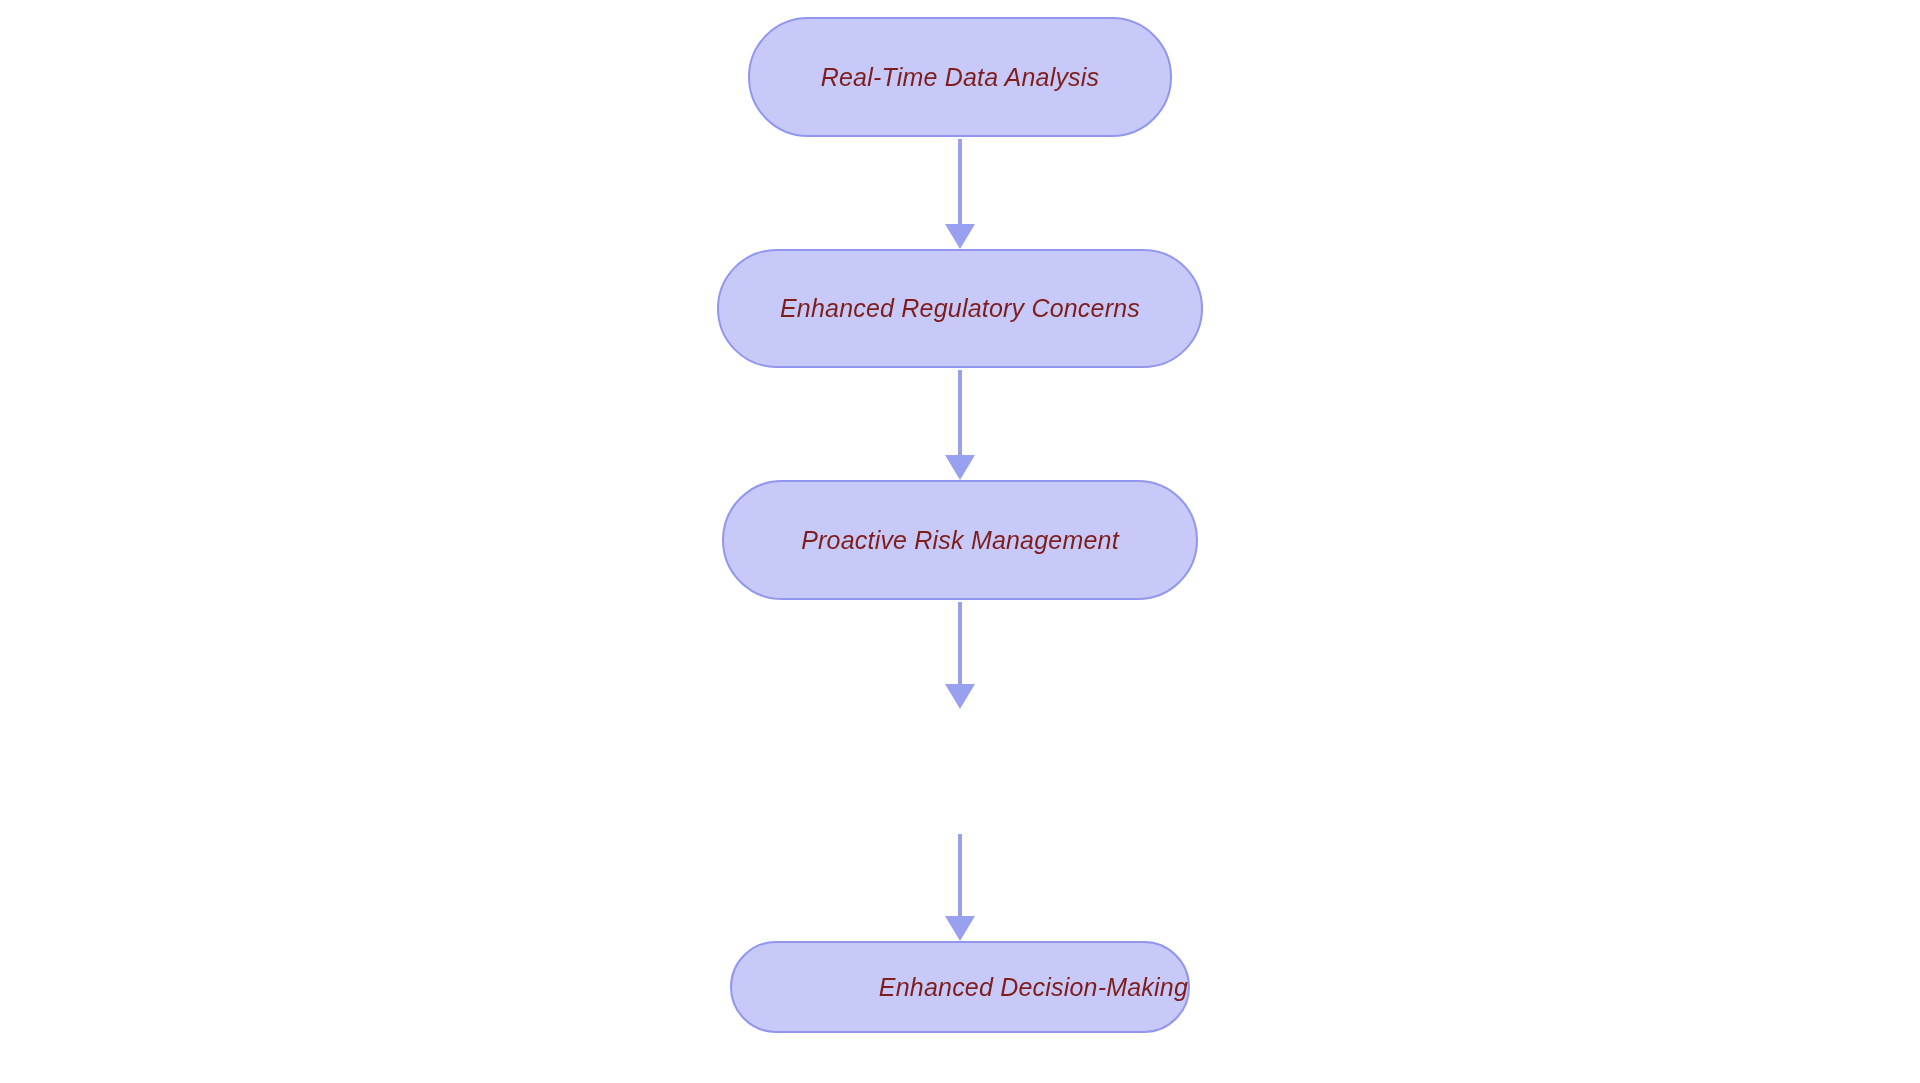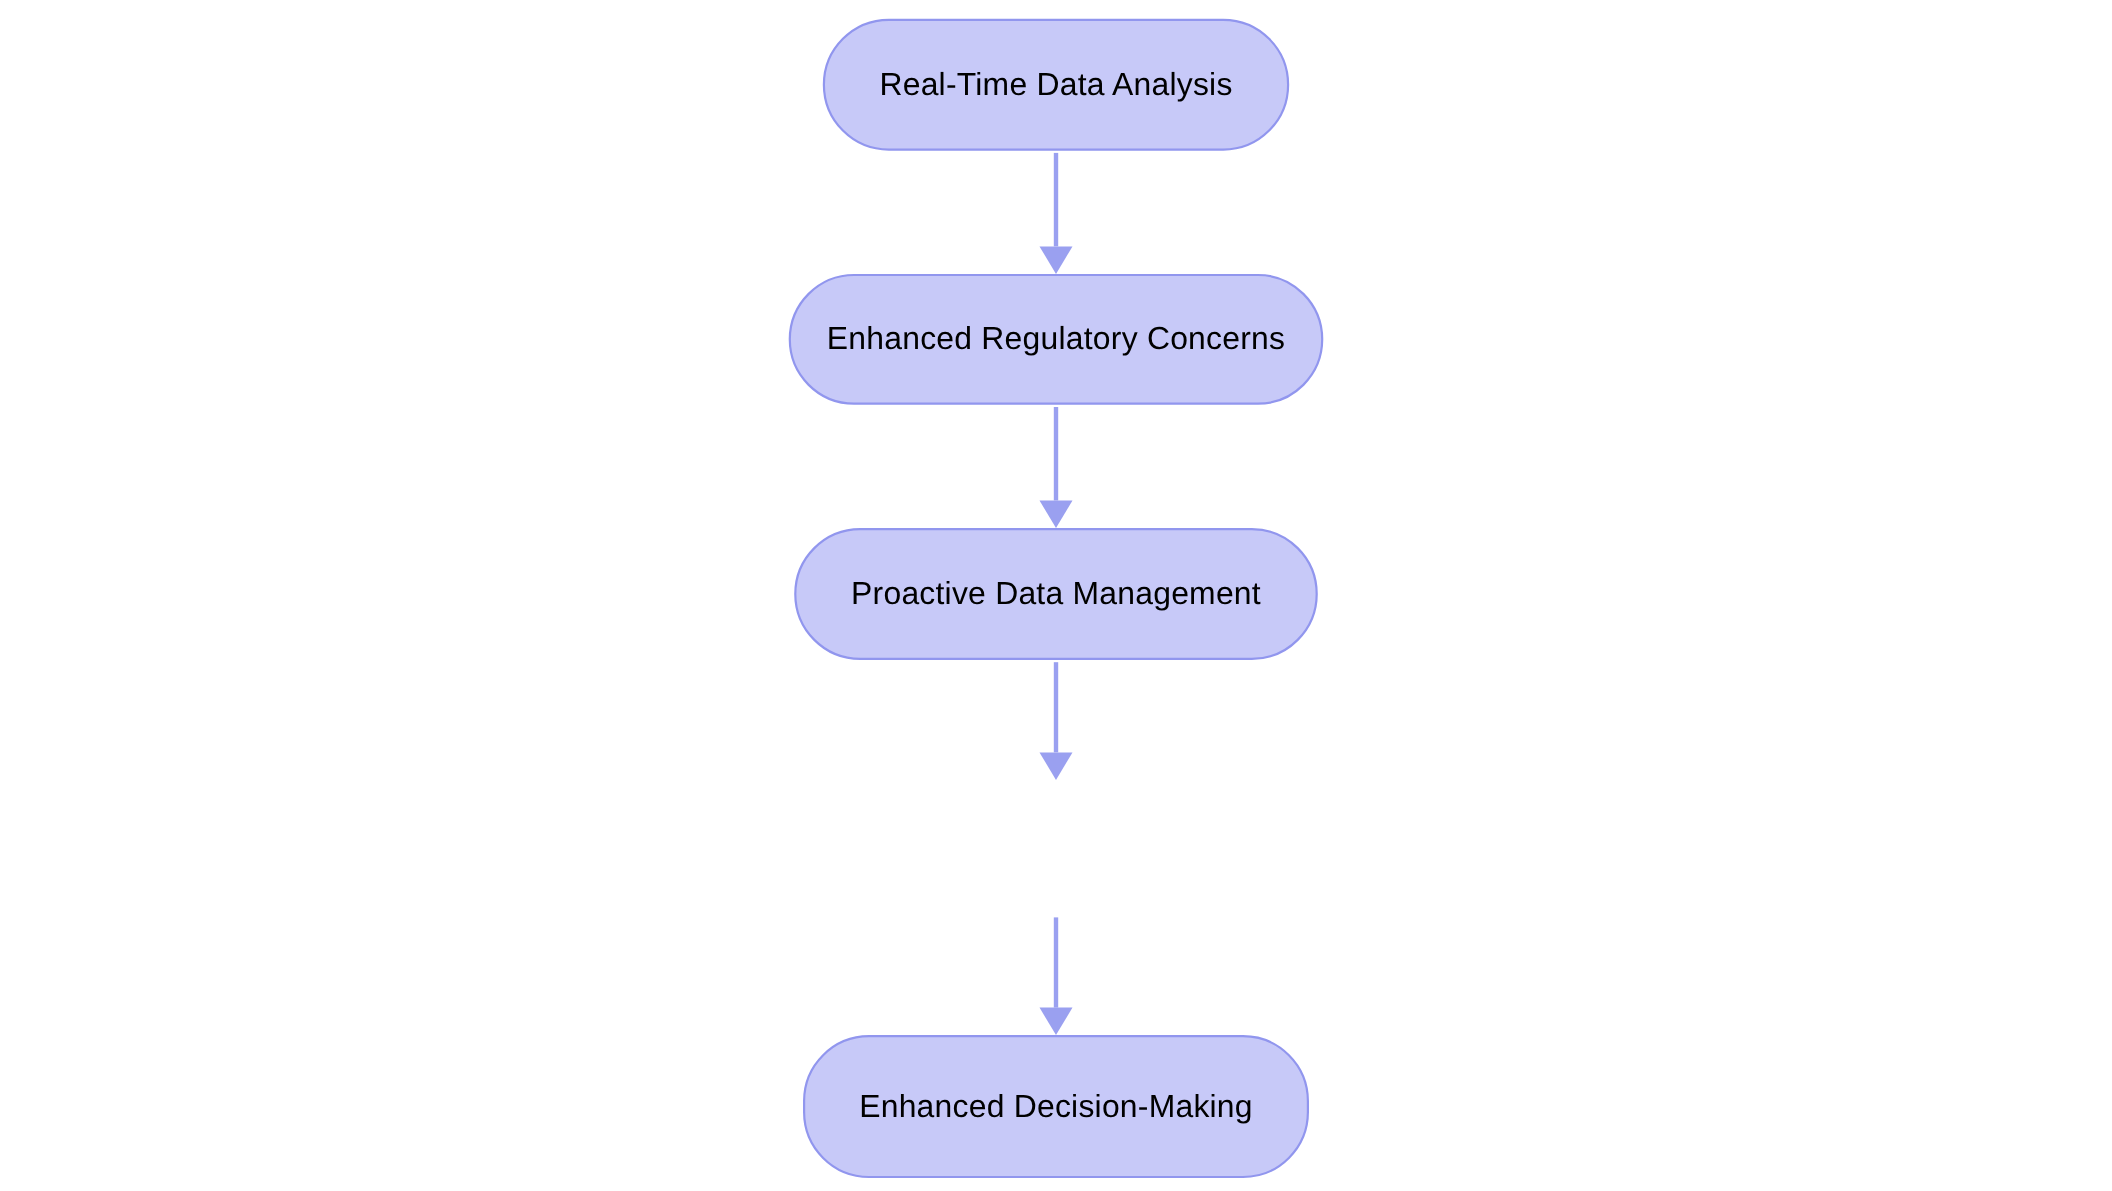--- a/index.html
+++ b/index.html
@@ -13,31 +13,32 @@
     font-family: "Liberation Sans", sans-serif;
   }
   .flow-node {
     position: absolute;
     display: flex;
     align-items: center;
     justify-content: center;
     background: #c7c9f8;
     border: 2px solid #9196ee;
     border-radius: 60px;
-    color: #000000;
-    font-size: 29px;
+    color: #7f1d1d;
+    font-size: 25px;
     font-weight: 500;
     letter-spacing: 0.2px;
     text-align: center;
+    font-style: italic;
   }
   .node-1 { left: 748px; top: 17px;  width: 424px; height: 120px; }
   .node-2 { left: 717px; top: 249px; width: 486px; height: 119px; }
   .node-3 { left: 722px; top: 480px; width: 476px; height: 120px; }
   .node-4 { left: 683px; top: 709px; width: 554px; height: 123px; }
-  .node-5 { left: 730px; top: 941px; width: 460px; height: 130px; }
+  .node-5 { left: 730px; top: 941px; width: 460px; height: 92px; justify-content: flex-end; }
 
   .flow-arrow {
     position: absolute;
     left: 945px;
     width: 30px;
     display: flex;
     flex-direction: column;
     align-items: center;
   }
   .arrow-1 { top: 139px; height: 110px; }
@@ -74,21 +75,21 @@
   <div class="flow-node node-2">
     <span>Enhanced Regulatory Concerns</span>
   </div>
 
   <div class="flow-arrow arrow-2">
     <div class="arrow-stem"></div>
     <div class="arrow-head"></div>
   </div>
 
   <div class="flow-node node-3">
-    <span>Proactive Data Management</span>
+    <span>Proactive Risk Management</span>
   </div>
 
   <div class="flow-arrow arrow-3">
     <div class="arrow-stem"></div>
     <div class="arrow-head"></div>
   </div>
 
 
   <div class="flow-arrow arrow-4">
     <div class="arrow-stem"></div>

